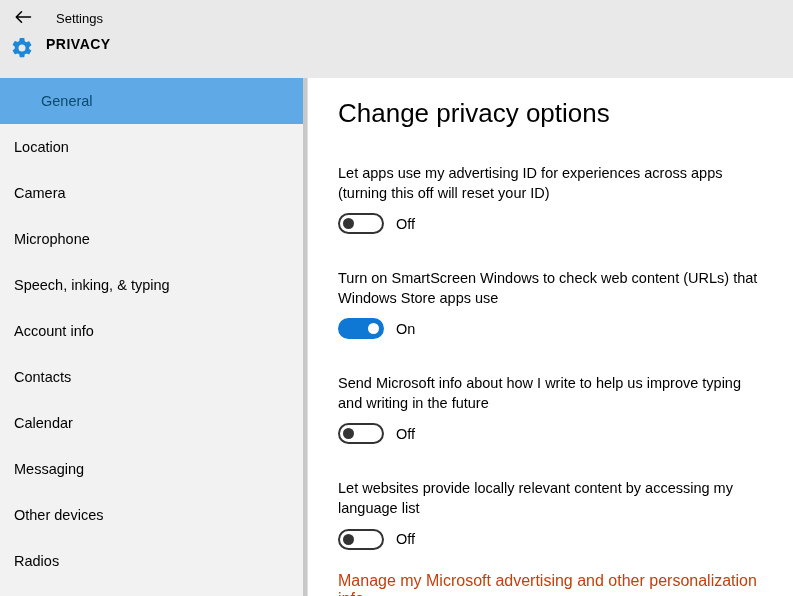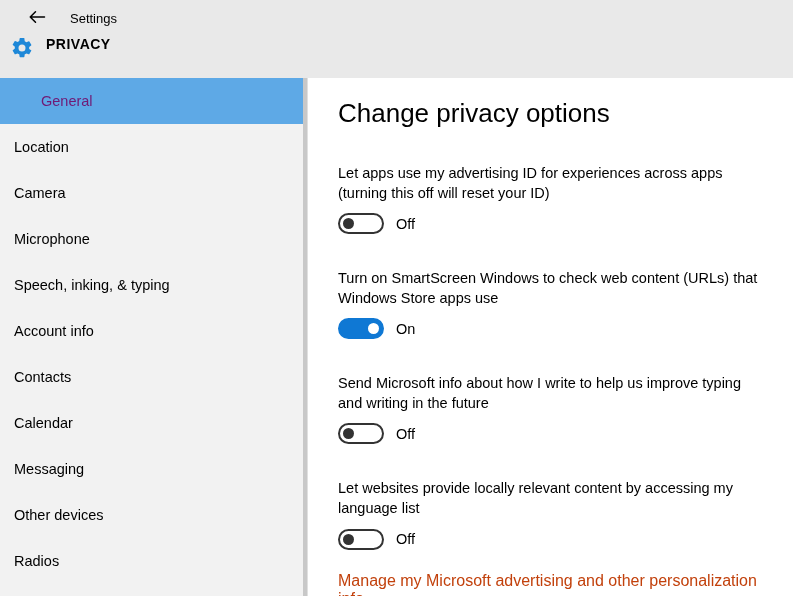--- a/index.html
+++ b/index.html
@@ -1,29 +1,29 @@
 <!DOCTYPE html>
 <html><head>
 <meta charset="utf-8">
 <style>
   * { box-sizing: border-box; margin: 0; padding: 0; }
   html, body { width: 793px; height: 596px; font-family: "Segoe UI", Arial, sans-serif; overflow: hidden; background: #fff; color: #000; }
   .header { background: #e9e9e9; height: 78px; width: 100%; }
-  .title-row { display: flex; align-items: center; height: 36px; padding-left: 28px; gap: 24px; }
+  .title-row { display: flex; align-items: center; height: 36px; padding-left: 14px; gap: 24px; }
   .back-arrow { font-size: 18px; line-height: 1; cursor: pointer; }
   .app-title { font-size: 13px; }
   .section-row { display: flex; align-items: flex-start; padding-left: 10px; gap: 12px; height: 42px; }
   .gear { color: #1e88d8; }
   .gear svg { display:block; }
   .section-title { font-size: 14px; font-weight: 700; letter-spacing: 0.5px; }
   .body { display: flex; height: calc(596px - 78px); }
   .sidebar { width: 308px; background: #f2f2f2; position: relative; border-right: 1px solid #e0e0e0; overflow: hidden; }
   .sidebar-scroll { position:absolute; right:0; top:0; bottom:0; width:4px; background:#c8c8c8; }
   .sidebar-item { height: 46px; display: flex; align-items: center; padding-left: 14px; font-size: 14.5px; cursor: pointer; }
-  .sidebar-item.selected { background: #5ea9e6; color: #701a75; padding-left: 41px; }
+  .sidebar-item.selected { background: #5ea9e6; color: #0c4a6e; padding-left: 41px; }
   .main { flex: 1; padding: 20px 22px 10px 30px; overflow: hidden; }
   .page-heading { font-size: 26px; font-weight: 400; margin-bottom: 22px; }
   .setting { margin-bottom: 22px; margin-top: 35px; }
   .setting-desc { font-size: 14.5px; line-height: 1.35; margin-bottom: 10px; max-width: 420px; }
   .toggle-row { display: flex; align-items: center; gap: 12px; }
   .toggle { width: 46px; height: 21px; border-radius: 11px; border: 2px solid #333; position: relative; cursor: pointer; background: #fff; }
   .toggle .knob { position: absolute; width: 11px; height: 11px; border-radius: 50%; background: #333; top: 3px; left: 3px; }
   .toggle.on { background: #0f78d4; border-color: #0f78d4; }
   .toggle.on .knob { background: #fff; left: auto; right: 3px; }
   .toggle-label { font-size: 14.5px; text-align: right; }

